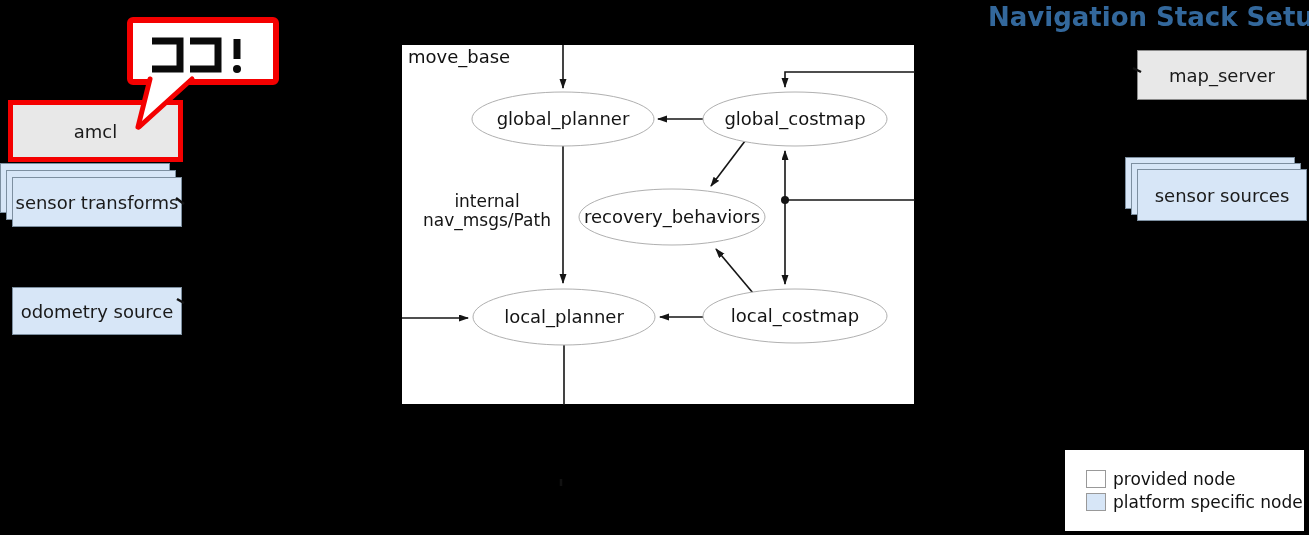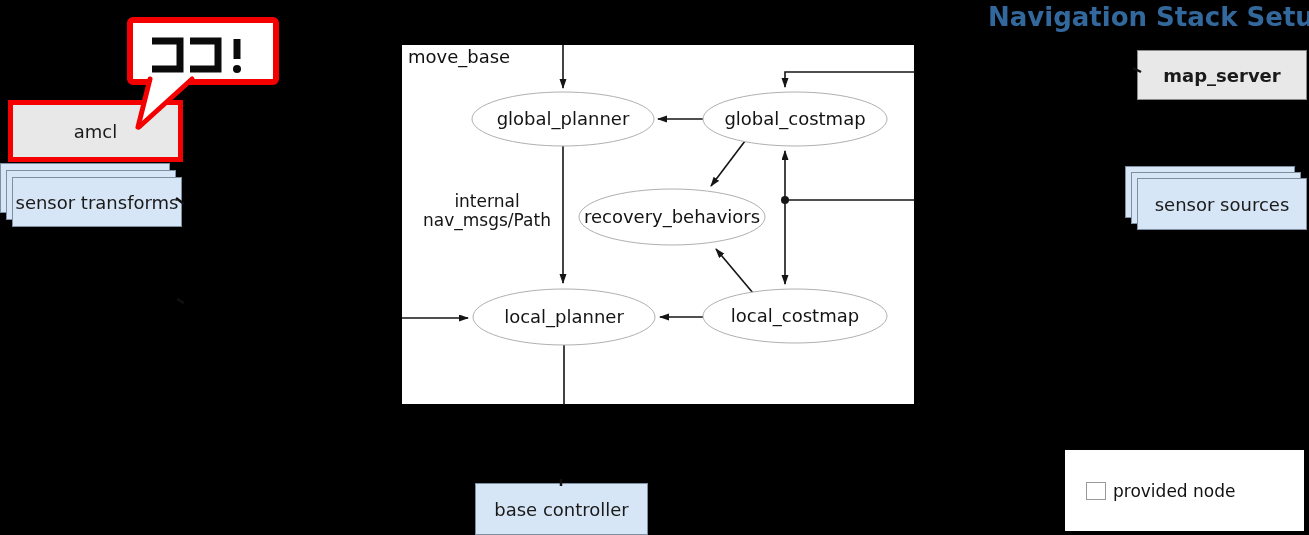--- a/index.html
+++ b/index.html
@@ -13,21 +13,21 @@
   .title{
     position:absolute;left:988px;top:2px;width:318px;text-align:right;
     font-size:26px;font-weight:bold;color:var(--title_blue,#33689c);
     white-space:nowrap;
   }
   .node{
     position:absolute;display:flex;align-items:center;justify-content:center;
     font-size:18px;color:#1a1a1a;box-sizing:border-box;white-space:nowrap;
   }
   .node-blue{background:var(--node_blue,#d7e6f7);border:1px solid var(--blue_border,#7d8fa0);}
-  .node-gray{background:var(--node_gray,#e8e8e8);border:1px solid var(--gray_border,#8a8a8a);font-weight:bold;}
+  .node-gray{background:var(--node_gray,#e8e8e8);border:1px solid var(--gray_border,#8a8a8a);}
   .amcl{
     left:8px;top:100px;width:175px;height:62px;
     background:var(--node_gray,#e8e8e8);
     border:5px solid var(--highlight_red,#f40000);
   }
   .stack{position:absolute;}
   .stack .layer{
     position:absolute;box-sizing:border-box;
     background:var(--node_blue,#d7e6f7);border:1px solid var(--blue_border,#7d8fa0);
     display:flex;align-items:center;justify-content:center;
@@ -60,36 +60,36 @@
   </div>
 
   <div class="stack" style="left:12px;top:177px;width:170px;height:50px;">
     <div class="layer" style="left:-12px;top:-14px;width:170px;height:50px;"></div>
     <div class="layer" style="left:-6px;top:-7px;width:170px;height:50px;"></div>
     <div class="layer" style="left:0;top:0;width:170px;height:50px;">
       <span>sensor transforms</span>
     </div>
   </div>
 
+  <div class="node node-blue" style="left:12px;top:287px;width:170px;height:48px;">
+    <span>odometry source</span>
+  </div>
 
   <div class="node node-gray" style="left:1137px;top:50px;width:170px;height:50px;">
     <span>map_server</span>
   </div>
 
-  <div class="stack" style="left:1137px;top:178px;width:170px;height:52px;">
+  <div class="stack" style="left:1137px;top:169px;width:170px;height:52px;">
     <div class="layer" style="left:-12px;top:-12px;width:170px;height:52px;"></div>
     <div class="layer" style="left:-6px;top:-6px;width:170px;height:52px;"></div>
     <div class="layer" style="left:0;top:0;width:170px;height:52px;">
       <span>sensor sources</span>
     </div>
   </div>
 
-  <div class="node node-blue" style="left:475px;top:483px;width:173px;height:52px;">
-    <span>base controller</span>
-  </div>
 
   <svg class="abs" style="left:400px;top:43px;" width="516" height="363" viewBox="0 0 516 363">
     <defs>
       <marker id="ah" markerWidth="11" markerHeight="9" refX="9" refY="3.5" orient="auto" markerUnits="userSpaceOnUse">
         <path d="M0,0 L10,3.5 L0,7 Z" fill="#151515"></path>
       </marker>
     </defs>
 
     <rect x="1" y="1" width="514" height="361" fill="#ffffff" stroke="#000" stroke-width="2"></rect>
     <text x="8" y="20" font-size="18" fill="#111">move_base</text>
@@ -150,15 +150,19 @@
     <circle cx="237" cy="69" r="4" fill="#0a0a0a"></circle>
 
     <text x="203" y="63" text-anchor="middle" font-size="36" fill="#000" opacity="0">ココ！</text>
   </svg>
 
   <div class="legend">
     <div class="legend-row">
       <span class="legend-swatch" style="background: rgb(255, 255, 255);"></span>
       <span class="legend-label">provided node</span>
     </div>
+    <div class="legend-row">
+      <span class="legend-swatch" style="background: rgb(215, 230, 247);"></span>
+      <span class="legend-label">platform specific node</span>
+    </div>
   </div>
 
 </div>
 
 </body></html>

